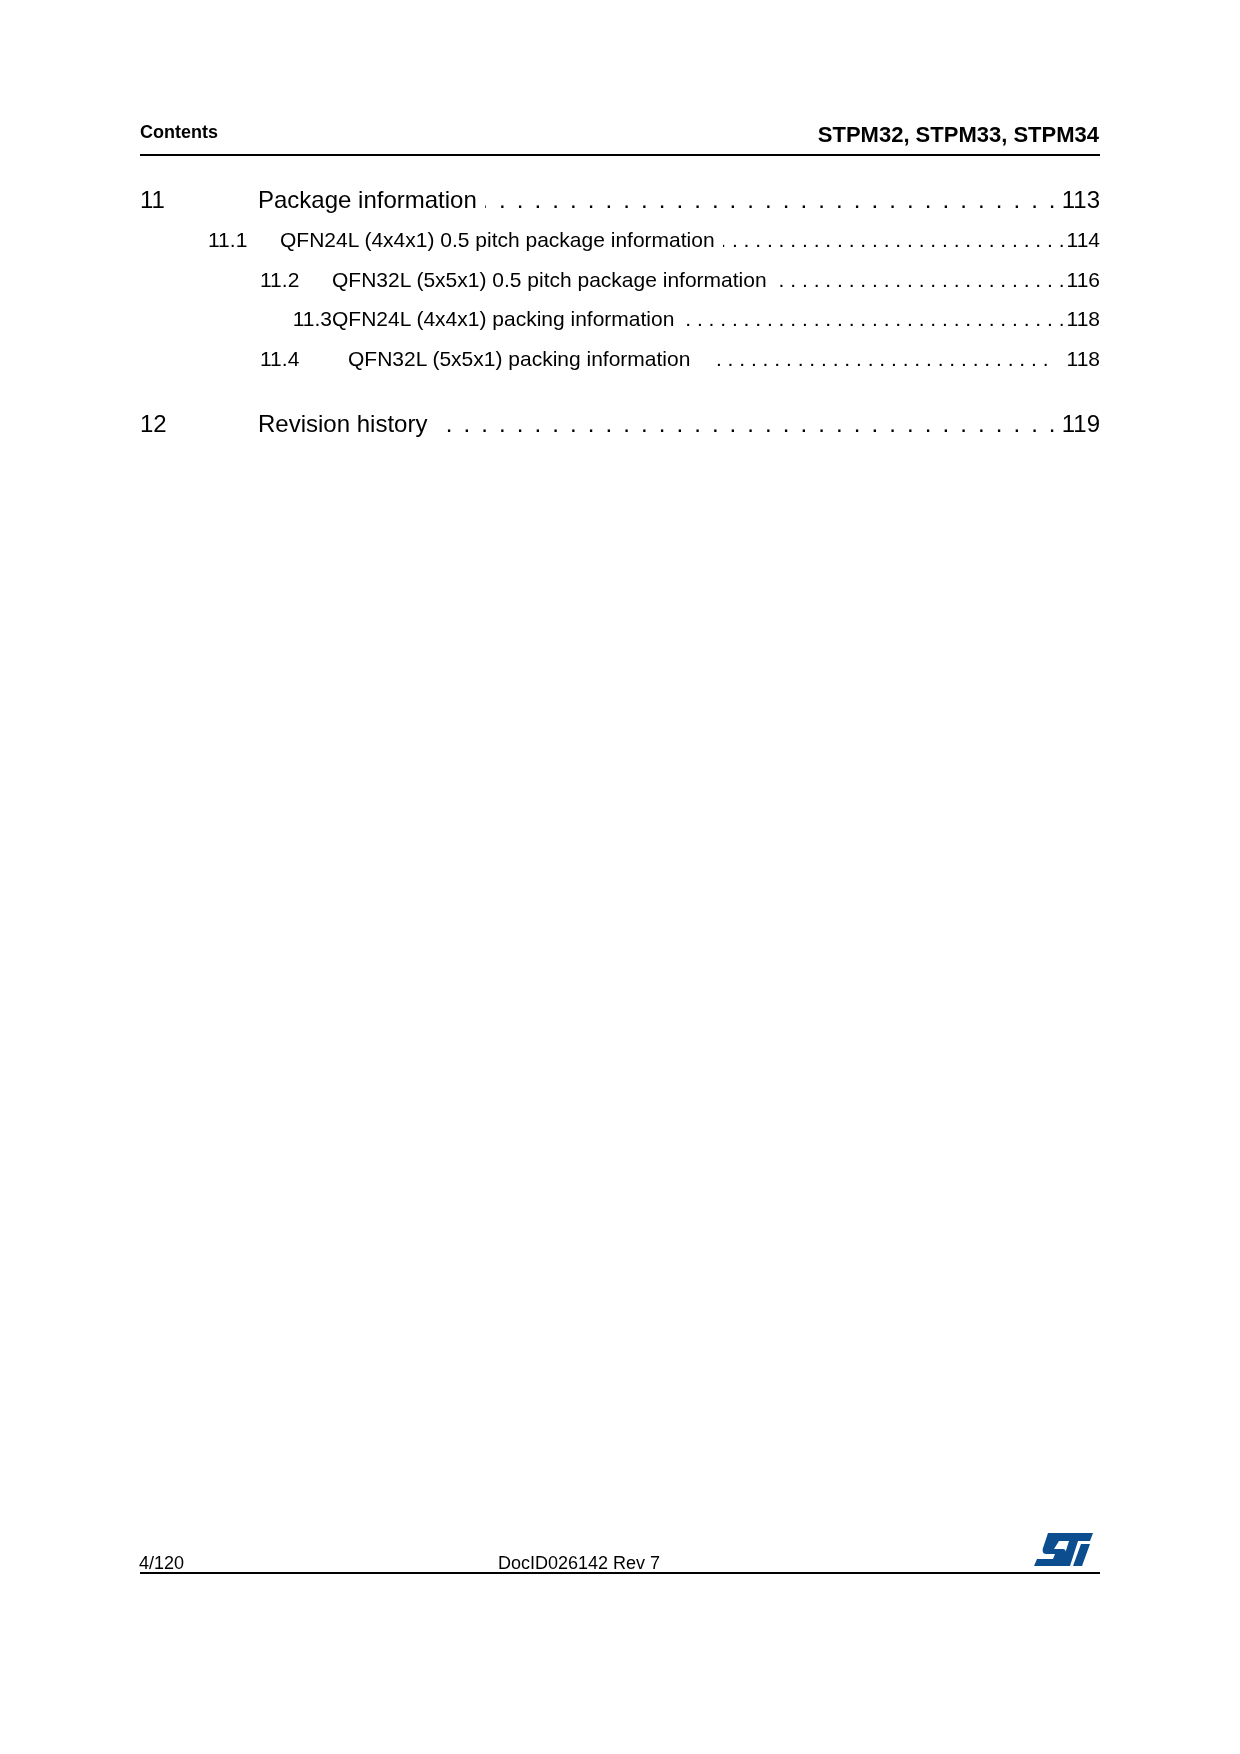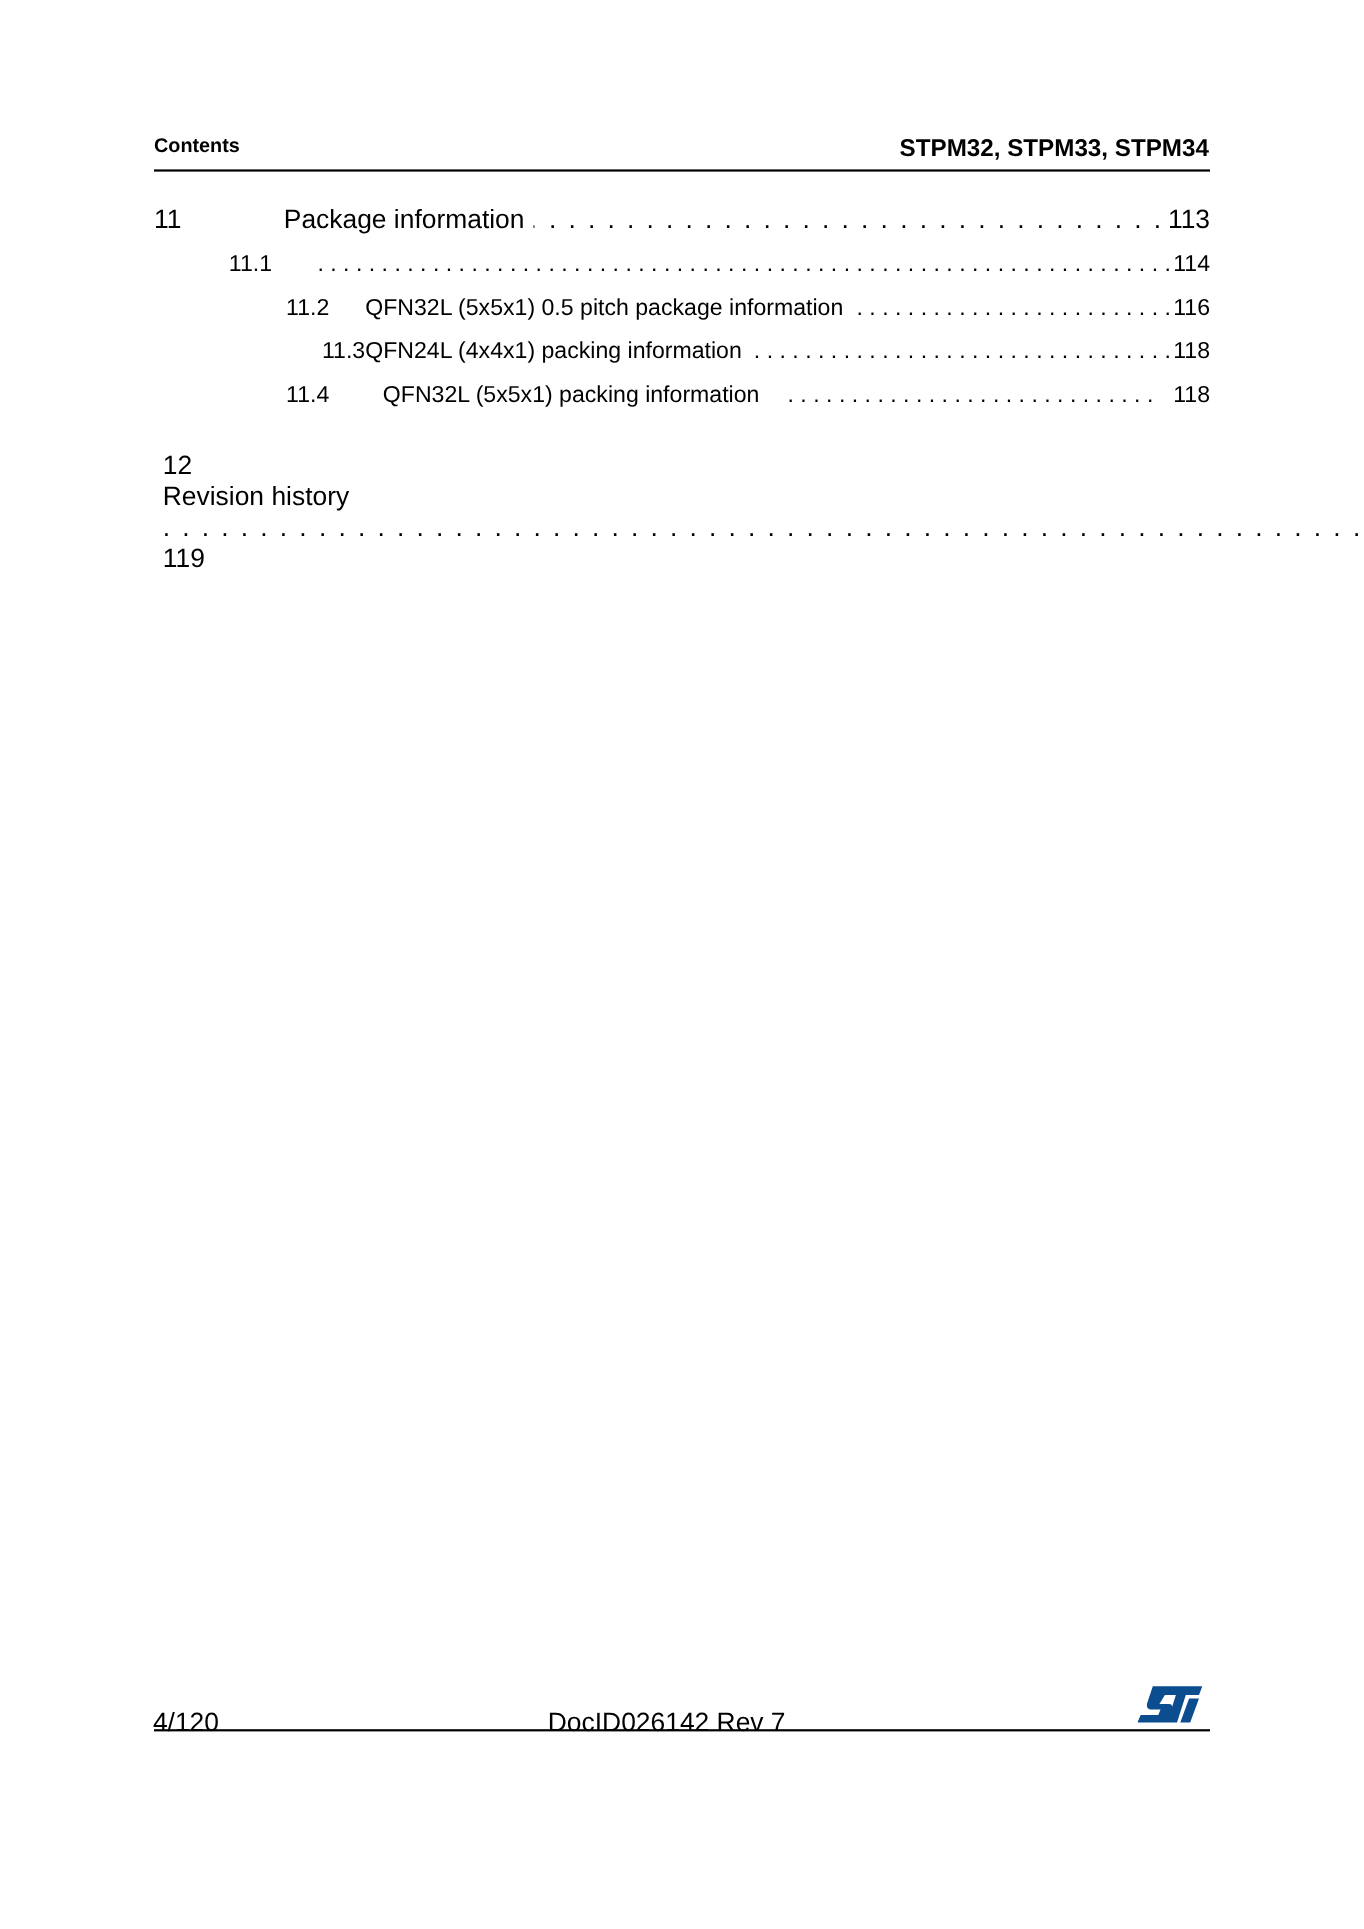--- a/index.html
+++ b/index.html
@@ -13,39 +13,40 @@
   .row .num1 { width:118px; flex:none; }
   .row.ch { font-size:24px; font-weight:normal; }
   .row.sub { font-size:21px; }
   .row.sub .num2 { width:72px; flex:none; }
   .row .title { flex:none; }
   .row .leader { flex:1; overflow:hidden; margin:0 4px 0 8px; letter-spacing:0; }
   .row.sub .leader { margin:0 2px 0 8px; }
   .row .leader::after { content:". . . . . . . . . . . . . . . . . . . . . . . . . . . . . . . . . . . . . . . . . . . . . . . . . . . . . . . . . . . . . . . . . . . . . . . . . . . . . . . . . . . . . . . . . . . . . . . . . . . . . . . . . . . . . . . . . . . . . . . . . . . . . . . . . . . . . . . . . . . . . . . ."; white-space:nowrap; display:block; direction:rtl; text-align:left; }
   .row.ch .leader::after { letter-spacing:2.2px; }
   .row .page { flex:none; text-align:left; }
-  .ftr { font-size:24px; top:1553px; }
+  .ftr { font-size:18px; top:1553px; }
   .logo { position:absolute; left:1034px; top:1532px; width:60px; height:36px; }
 </style>
 </head>
 <body>
 
 <div class="abs hdr-left">Contents</div>
 <div class="abs hdr-right">STPM32, STPM33, STPM34</div>
 <div class="hline" style="top:154px;"></div>
 
 <div class="row ch" style="top:186px;">
   <span class="num1">11</span>
   <span class="title">Package information</span>
   <span class="leader"></span>
   <span class="page">113</span>
 </div>
 
 <div class="row sub" style="top:228px;">
   <span class="num2" style="margin-left:68px;">11.1</span>
+  <span class="title">QFN24L (4x4x1) 0.5 pitch package information</span>
   <span class="leader"></span>
   <span class="page">114</span>
 </div>
 
 <div class="row sub" style="top:268px;">
   <span class="num2" style="margin-left:120px;">11.2</span>
   <span class="title">QFN32L (5x5x1) 0.5 pitch package information</span>
   <span class="leader"></span>
   <span class="page">116</span>
 </div>
@@ -57,21 +58,21 @@
   <span class="page">118</span>
 </div>
 
 <div class="row sub" style="top:347px;gap:16px;">
   <span class="num2" style="margin-left:120px;">11.4</span>
   <span class="title">QFN32L (5x5x1) packing information</span>
   <span class="leader"></span>
   <span class="page">118</span>
 </div>
 
-<div class="row ch" style="top:410px;flex-direction:column;">
+<div class="row ch" style="top:410px;">
   <span class="num1">12</span>
   <span class="title" style="margin-right:12px;">Revision history</span>
   <span class="leader"></span>
   <span class="page">119</span>
 </div>
 
 <div class="abs ftr" style="left:139px;">4/120</div>
 <div class="abs ftr" style="left:498px;">DocID026142 Rev 7</div>
 <svg class="logo" viewBox="0 0 60 36">
   <path d="M14 1 H59 L56 9 H44 L36 34 H27 L35 9 H25 L20 17 H29 C32 17 32 20 31 23 L27 34 H0 L3 27 H19 L21 22 H12 C9 22 8 19 9 16 Z" fill="#0b4d8f"></path>

